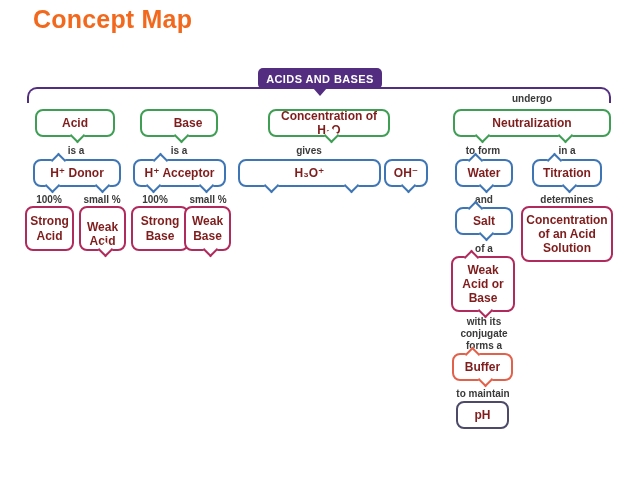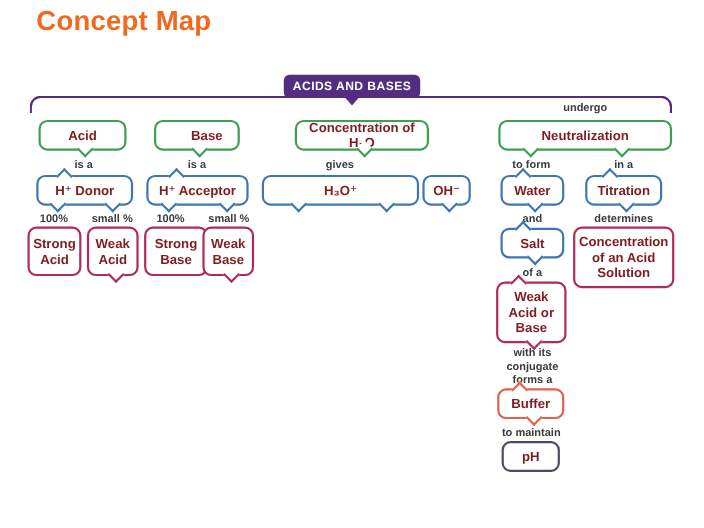--- a/index.html
+++ b/index.html
@@ -124,21 +124,21 @@
   </div>
   <div class="bubble blue" style="left:532px;top:159px;width:70px;height:28px;">
     <span>Titration</span>
     <span class="tail up" style="left:15px;"></span>
     <span class="tail down" style="left:30px;"></span>
   </div>
 
   <div class="bubble red" style="left:25px;top:206px;width:49px;height:45px;">
     <span>Strong Acid</span>
   </div>
-  <div class="bubble red" style="left:79px;top:206px;width:47px;height:45px;">
+  <div class="bubble red" style="left:79px;top:206px;width:47px;height:45px;align-items:flex-end;">
     <span>Weak Acid</span>
     <span class="tail down" style="left:19px;"></span>
   </div>
   <div class="bubble red" style="left:131px;top:206px;width:58px;height:45px;">
     <span>Strong Base</span>
   </div>
   <div class="bubble blue" style="left:455px;top:207px;width:58px;height:28px;">
     <span>Salt</span>
     <span class="tail up" style="left:13px;"></span>
     <span class="tail down" style="left:24px;"></span>

